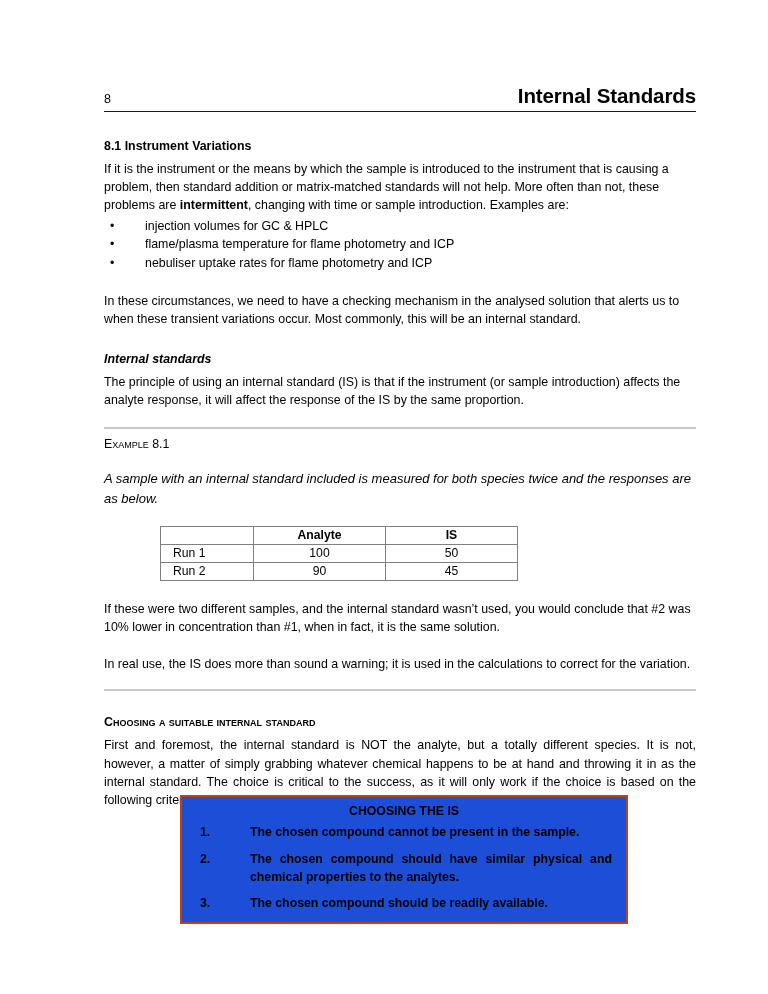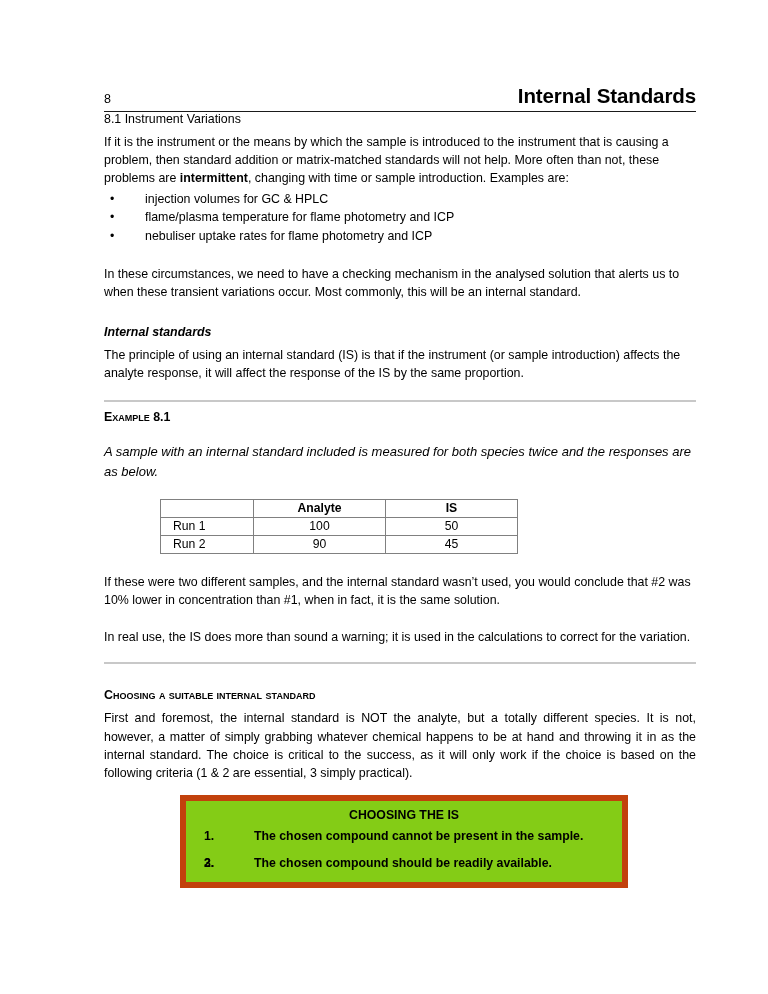--- a/index.html
+++ b/index.html
@@ -40,21 +40,22 @@
   }
   .page-header .htitle {
     font-size: 20.5px;
     font-weight: bold;
     letter-spacing: -0.1px;
   }
 
   
   .h2 {
     font-size: 12.4px;
-    font-weight: normal;
+    font-weight: bold;
+    margin-top: 27px;
     margin-bottom: 0;
   }
   .h3-italic {
     font-size: 12.4px;
     font-weight: bold;
     font-style: italic;
     margin-top: 24px;
     margin-bottom: 0;
   }
   .smallcaps-head {
@@ -104,21 +105,21 @@
     border-top: 2px solid #c8c8c8;
     margin: 18px 0 0 0;
   }
   .rule.below {
     margin-top: 16px;
   }
 
   
   .example-label {
     font-size: 12.4px;
-    font-weight: bold;
+    font-weight: normal;
     font-variant: small-caps;
     margin-top: 8px;
   }
   p.italic-body {
     font-size: 13px;
     font-style: italic;
     line-height: 1.47;
     margin: 18px 0 0 0;
   }
 
@@ -153,24 +154,24 @@
   table.data .c0 { width: 84px; }
   table.data .c1 { width: 123px; }
   table.data .c2 { width: 123px; }
 
   
   .is-box {
     position: absolute;
     left: 180px;
     top: 795px;
     width: 448px;
-    border: 6px solid #c2410c;
+    border: 2px solid #c2410c;
     box-sizing: border-box;
     padding: 7px 14px 9px 14px;
-    background: #84cc16;
+    background: #1d4ed8;
   }
   .is-box .box-title {
     text-align: center;
     font-size: 12.3px;
     font-weight: bold;
     margin: 0 0 6px 0;
   }
   .is-box ol {
     list-style: none;
     margin: 0;
@@ -277,20 +278,21 @@
 
   <div class="is-box">
     <div class="box-title">CHOOSING THE IS</div>
     <ol>
       <li>
         <span class="num">1.</span>
         <span>The chosen compound cannot be present in the sample.</span>
       </li>
       <li>
         <span class="num">2.</span>
+        <span>The chosen compound should have similar physical and chemical properties to the analytes.</span>
       </li>
       <li>
         <span class="num">3.</span>
         <span>The chosen compound should be readily available.</span>
       </li>
     </ol>
   </div>
 
 </div>
 

